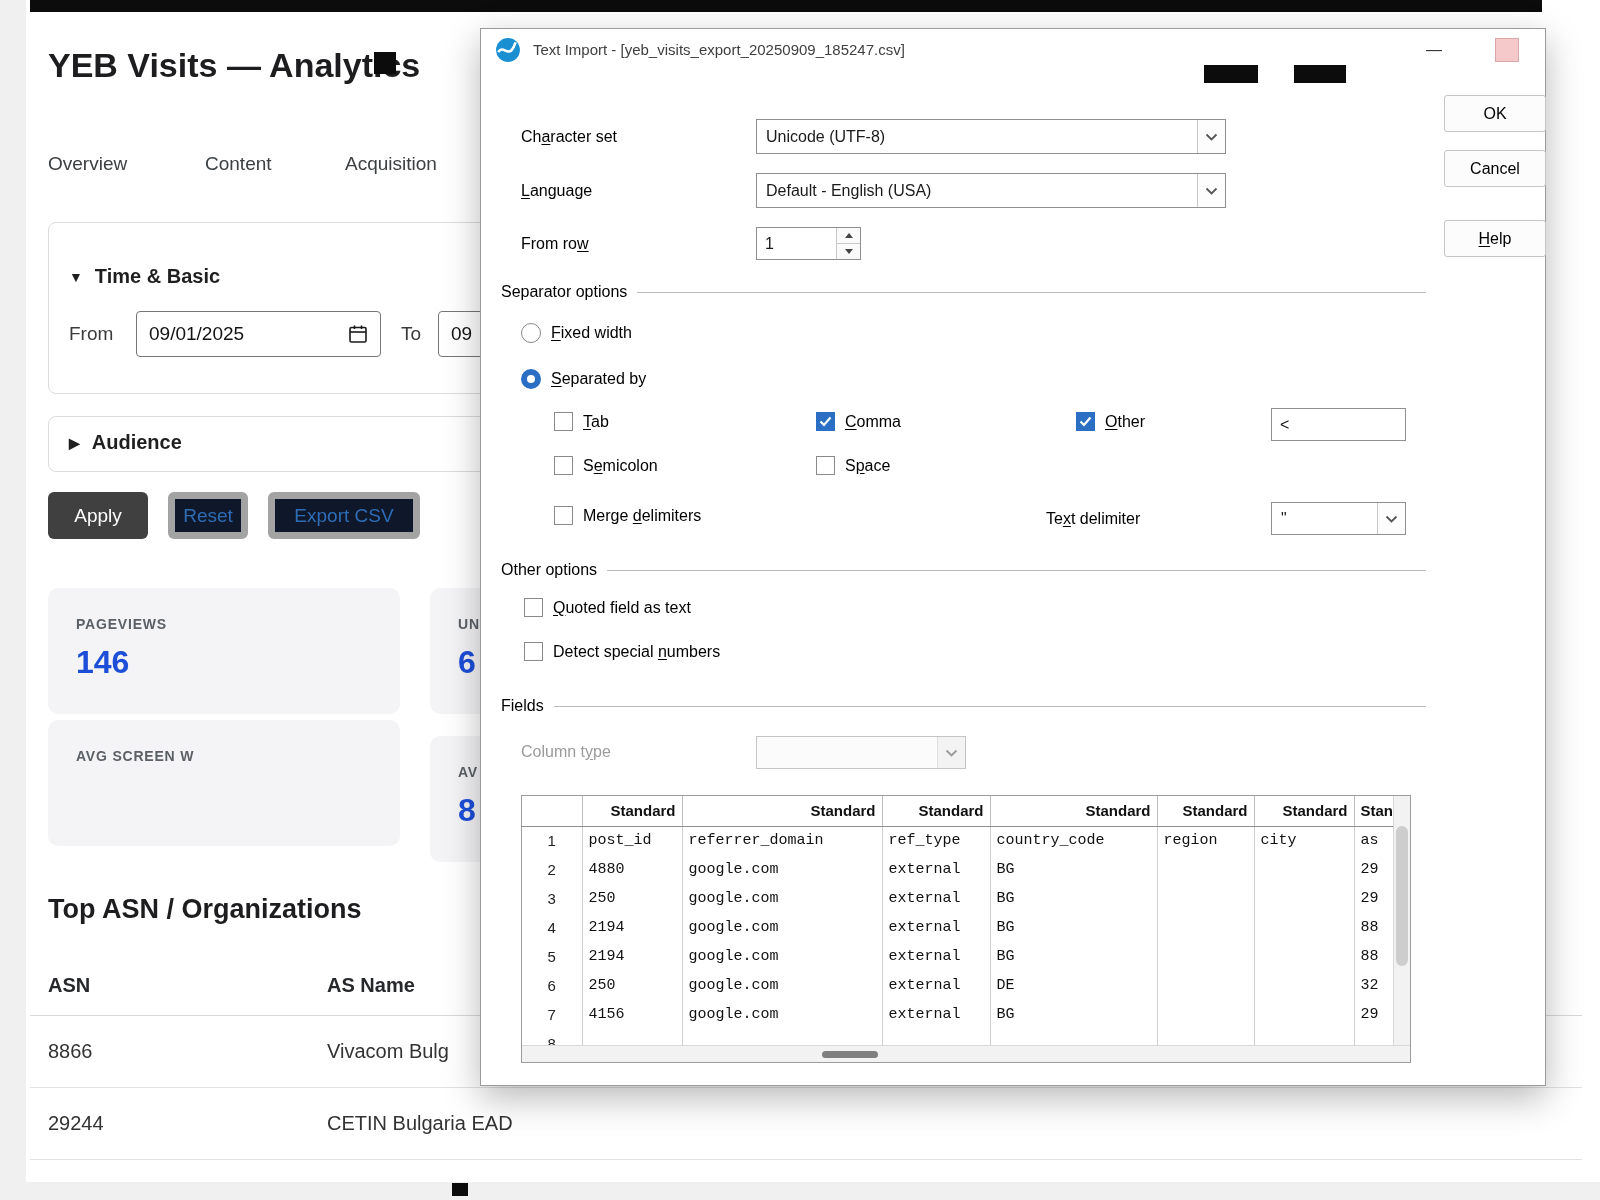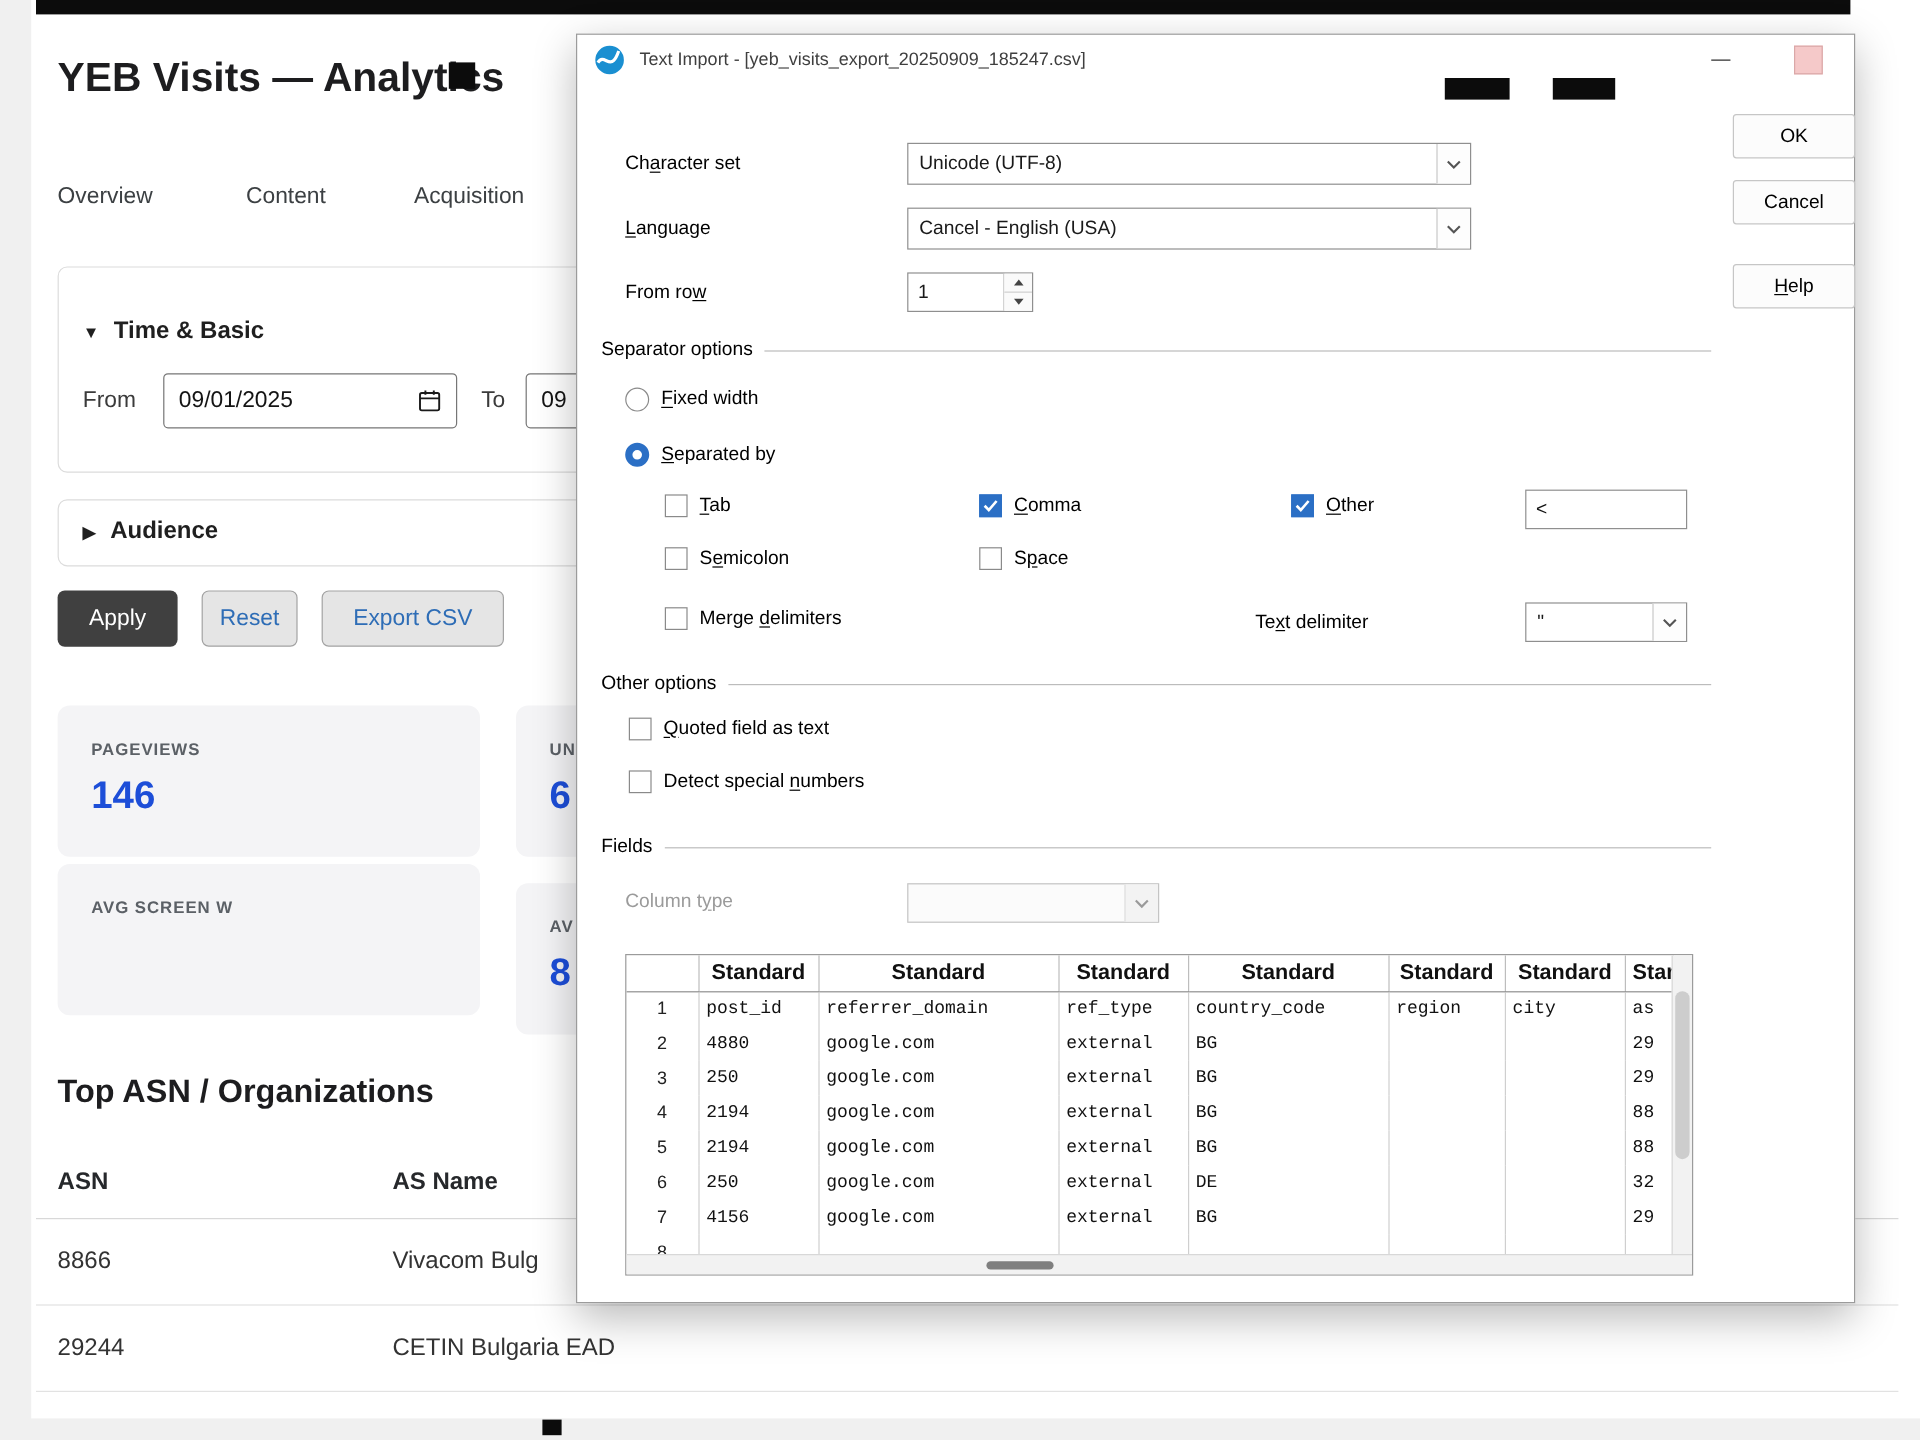--- a/index.html
+++ b/index.html
@@ -13,21 +13,21 @@
   
   .page-title{font-size:34px;font-weight:700;color:#1d1d1f;white-space:nowrap}
   .tab{font-size:19px;color:#3c4043;cursor:pointer}
   .card{border:1px solid #dcdcdc;border-radius:8px;background:#fff}
   .card-head{font-size:20px;font-weight:700;color:#1f1f1f;display:flex;align-items:center;gap:12px;white-space:nowrap}
   .tri{font-size:14px;color:#1f1f1f}
   .field-label{font-size:19px;color:#3b3b3b}
   .date-input{border:1px solid #767676;border-radius:4px;background:#fff;display:flex;align-items:center;justify-content:space-between;padding:0 12px;font-size:19px;color:#141414}
   .btn{display:flex;align-items:center;justify-content:center;font-size:19px;border-radius:6px;cursor:pointer;white-space:nowrap}
   .btn-primary{background:#404040;color:#fff}
-  .btn-outline{background:#e5e5e5;color:#2e6db6;border:1px solid #a3a3a3}
+  .btn-outline{background:#0f172a;color:#2e6db6;border:7px solid #a3a3a3}
   .stat-card{background:#f4f4f6;border-radius:10px;padding:28px 28px}
   .stat-label{font-size:14px;font-weight:700;letter-spacing:.8px;color:#5b6066;white-space:nowrap}
   .stat-value{font-size:32px;font-weight:700;color:#1d4ed8;margin-top:12px;white-space:nowrap}
   .section-title{font-size:27px;font-weight:700;color:#1d1d1f;white-space:nowrap}
   .asn-row{display:flex;align-items:center;border-bottom:1px solid #e2e2e2;font-size:20px;color:#333;white-space:nowrap}
   .asn-row .c1{width:297px;padding-left:18px;flex:none}
   .asn-head{font-weight:600;color:#26282b;border-bottom:1px solid #d8d8d8}
 
   
   .dialog{position:absolute;left:480px;top:28px;width:1066px;height:1058px;background:#fff;border:1px solid #9b9b9b;box-shadow:0 12px 34px rgba(0,0,0,.28);z-index:10}
@@ -52,21 +52,21 @@
   .opt{display:flex;align-items:center;gap:10px;font-size:16px;color:#000;cursor:pointer;white-space:nowrap}
   .rb{width:20px;height:20px;border-radius:50%;border:1px solid #8a8a8a;background:#fff;flex:none}
   .rb.on{border:6px solid #2b6fc5}
   .cb{width:19px;height:19px;border:1px solid #8a8a8a;background:#fff;flex:none;display:flex;align-items:center;justify-content:center}
   .cb.on{background:#2b6fc5;border-color:#2b6fc5}
   .dlg-btn{position:absolute;left:963px;width:102px;height:37px;background:#fcfcfc;border:1px solid #c6c6c6;border-radius:3px;display:flex;align-items:center;justify-content:center;font-size:16px;color:#000;cursor:pointer}
 
   
   .preview{position:absolute;left:40px;top:766px;width:890px;height:268px;border:1px solid #9b9b9b;background:#fff;overflow:hidden}
   .preview table{border-collapse:collapse;table-layout:fixed;width:872px}
-  .preview th{font-size:18px;font-weight:600;text-align:center;padding:0 6px;height:30px;border-bottom:1px solid #8f8f8f;border-right:1px solid #bdbdbd;overflow:hidden;white-space:nowrap;color:#111}
+  .preview th{font-size:15px;font-weight:600;text-align:right;padding:0 6px;height:30px;border-bottom:1px solid #8f8f8f;border-right:1px solid #bdbdbd;overflow:hidden;white-space:nowrap;color:#111}
   .preview td{font-family:"Liberation Mono",monospace;font-size:15px;padding:0 6px;height:29px;border-right:1px solid #cfcfcf;overflow:hidden;white-space:nowrap;color:#111}
   .preview td.rownum{font-family:"Liberation Sans",sans-serif;text-align:center;color:#222}
   .vscroll{position:absolute;right:0;top:0;bottom:17px;width:17px;background:#f2f2f2;border-left:1px solid #d8d8d8}
   .vscroll .thumb{position:absolute;left:2px;right:2px;top:30px;height:140px;background:#cdcdcd;border-radius:6px}
   .hscroll{position:absolute;left:0;right:0;bottom:0;height:17px;background:#f2f2f2;border-top:1px solid #d8d8d8}
   .hscroll .thumb{position:absolute;left:300px;width:56px;top:5px;height:7px;background:#7f7f7f;border-radius:4px}
 </style>
 </head>
 <body>
 
@@ -178,21 +178,21 @@
     <span>Unicode (UTF-8)</span>
     <span class="cbtn">
       <svg width="13" height="8" viewBox="0 0 13 8">
           <path d="M1.5 1.5l5 5 5-5" stroke="#555" stroke-width="1.8" fill="none"></path>
         </svg>
     </span>
   </div>
 
   <div class="abs dlbl" style="left:40px;top:153px"><u>L</u>anguage</div>
   <div class="abs combo" style="left:275px;top:144px;width:470px;height:35px">
-    <span>Cancel - English (USA)</span>
+    <span>Default - English (USA)</span>
     <span class="cbtn">
       <svg width="13" height="8" viewBox="0 0 13 8">
           <path d="M1.5 1.5l5 5 5-5" stroke="#555" stroke-width="1.8" fill="none"></path>
         </svg>
     </span>
   </div>
 
   <div class="abs dlbl" style="left:40px;top:206px">From ro<u>w</u></div>
   <div class="abs spin" style="left:275px;top:198px;width:105px;height:33px">
     <span class="val">1</span>

